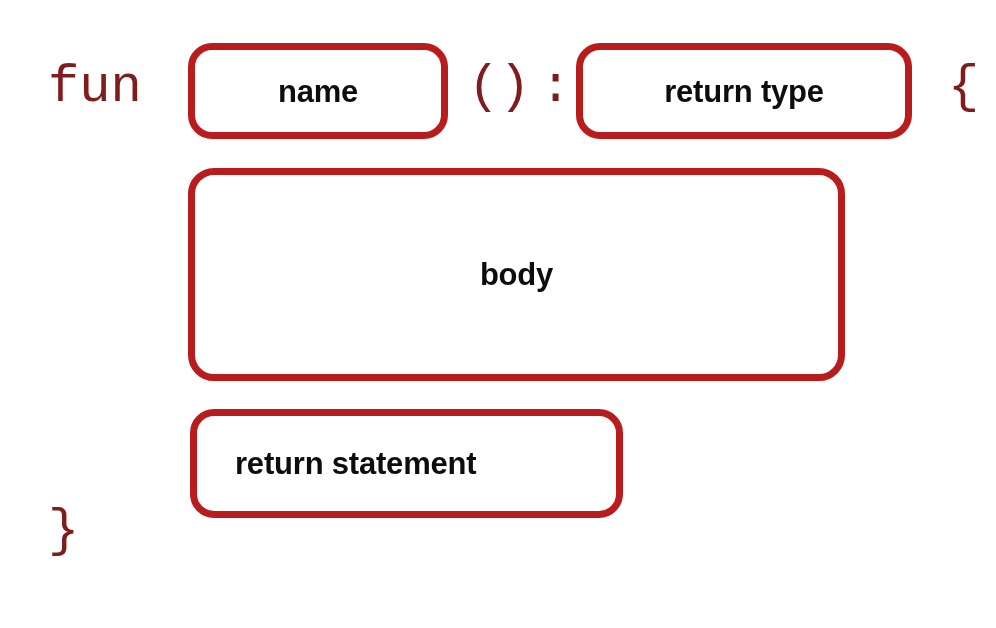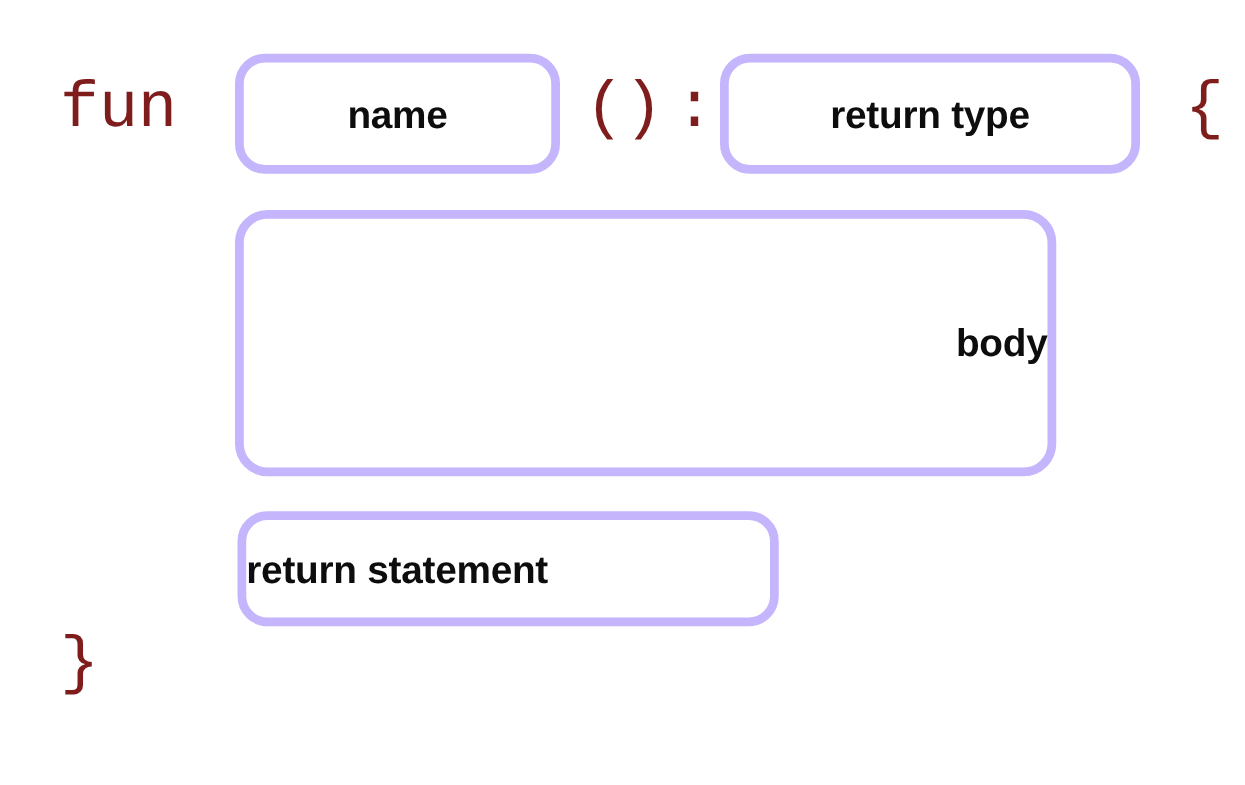--- a/index.html
+++ b/index.html
@@ -26,41 +26,41 @@
     line-height: 1;
     white-space: pre;
     letter-spacing: 0px;
   }
 
   
   .slot {
     position: absolute;
     box-sizing: border-box;
     background: #ffffff;
-    border: 7px solid #c4b5fd;
+    border: 7px solid #b91c1c;
     border-radius: 22px;
     display: flex;
     align-items: center;
     justify-content: center;
   }
   .slot-label {
     font-family: "Liberation Sans", sans-serif;
     font-weight: bold;
     font-size: 31px;
     color: #0d0d0d;
     line-height: 1;
     white-space: nowrap;
     letter-spacing: -0.2px;
   }
 
   
   #slot-name          { left: 188px; top: 43px;  width: 260px; height: 96px;  border-radius: 24px; }
   #slot-return-type   { left: 576px; top: 43px;  width: 336px; height: 96px;  border-radius: 24px; align-items: center; }
-  #slot-body          { left: 188px; top: 168px; width: 657px; height: 213px; border-radius: 26px; justify-content: flex-end; }
-  #slot-return-stmt   { left: 190px; top: 409px; width: 433px; height: 92px;  border-radius: 24px; justify-content: flex-start; }
+  #slot-body          { left: 188px; top: 168px; width: 657px; height: 213px; border-radius: 26px; }
+  #slot-return-stmt   { left: 190px; top: 409px; width: 433px; height: 109px;  border-radius: 24px; justify-content: flex-start; padding-left: 38px; }
 
   #tok-fun     { left: 48px;  top: 62px; }
   #tok-parens  { left: 468px; top: 62px; }
   #tok-colon   { left: 540px; top: 62px; }
   #tok-brace-open  { left: 948px; top: 62px; }
   #tok-brace-close { left: 48px;  top: 506px; }
 </style>
 </head>
 <body>
 

